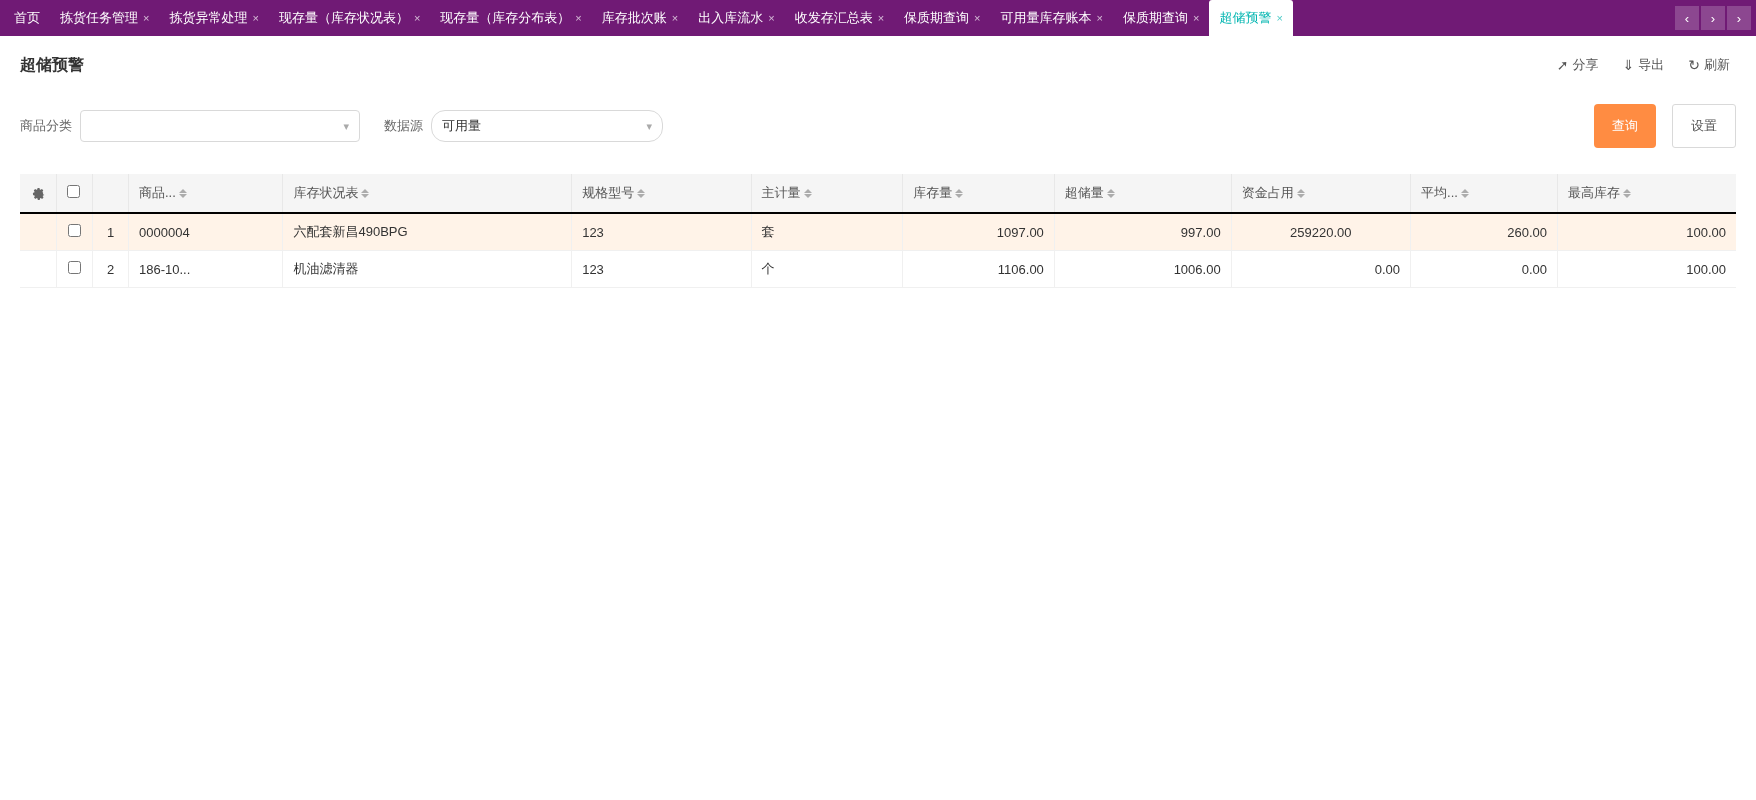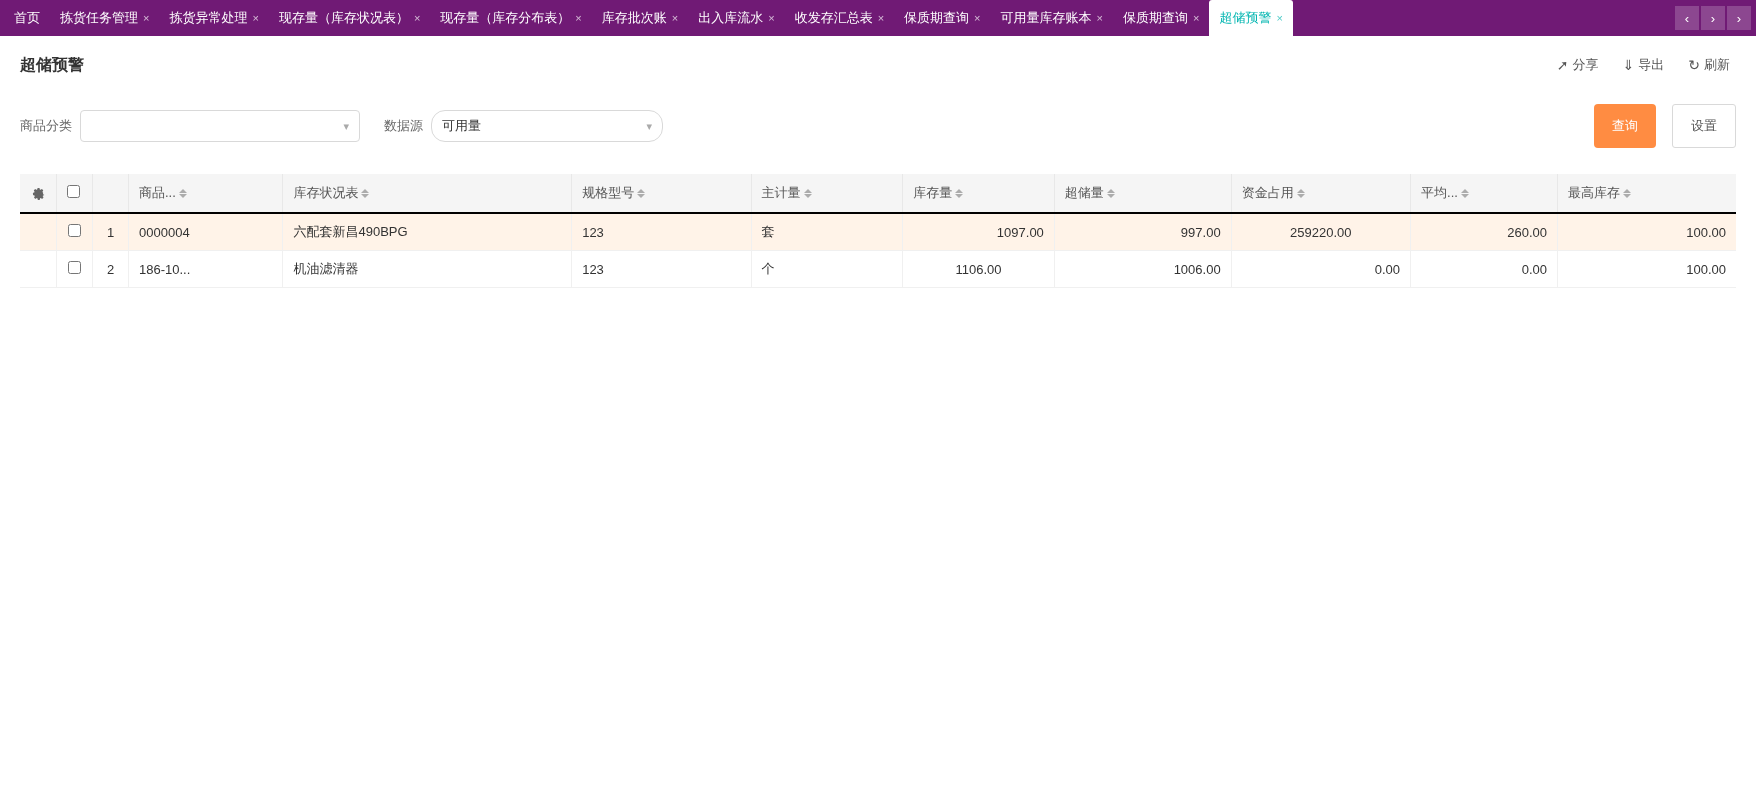--- a/index.html
+++ b/index.html
@@ -440,21 +440,21 @@
         <tr>
     <td style="text-align:center;"></td>
     <td style="text-align:center;">
       <input type="checkbox" style="cursor: pointer;">
     </td>
     <td class="row-num">2</td>
     <td>186-10...</td>
     <td>机油滤清器</td>
     <td>123</td>
     <td>个</td>
-    <td style="text-align:center;">1106.00</td>
+    <td style="text-align:right;">1106.00</td>
     <td style="text-align:right;">1006.00</td>
     <td style="text-align:right;">0.00</td>
     <td style="text-align:right;">0.00</td>
     <td style="text-align:right;">100.00</td>
   </tr>
       </tbody>
   </table>
 
 </div>
 

